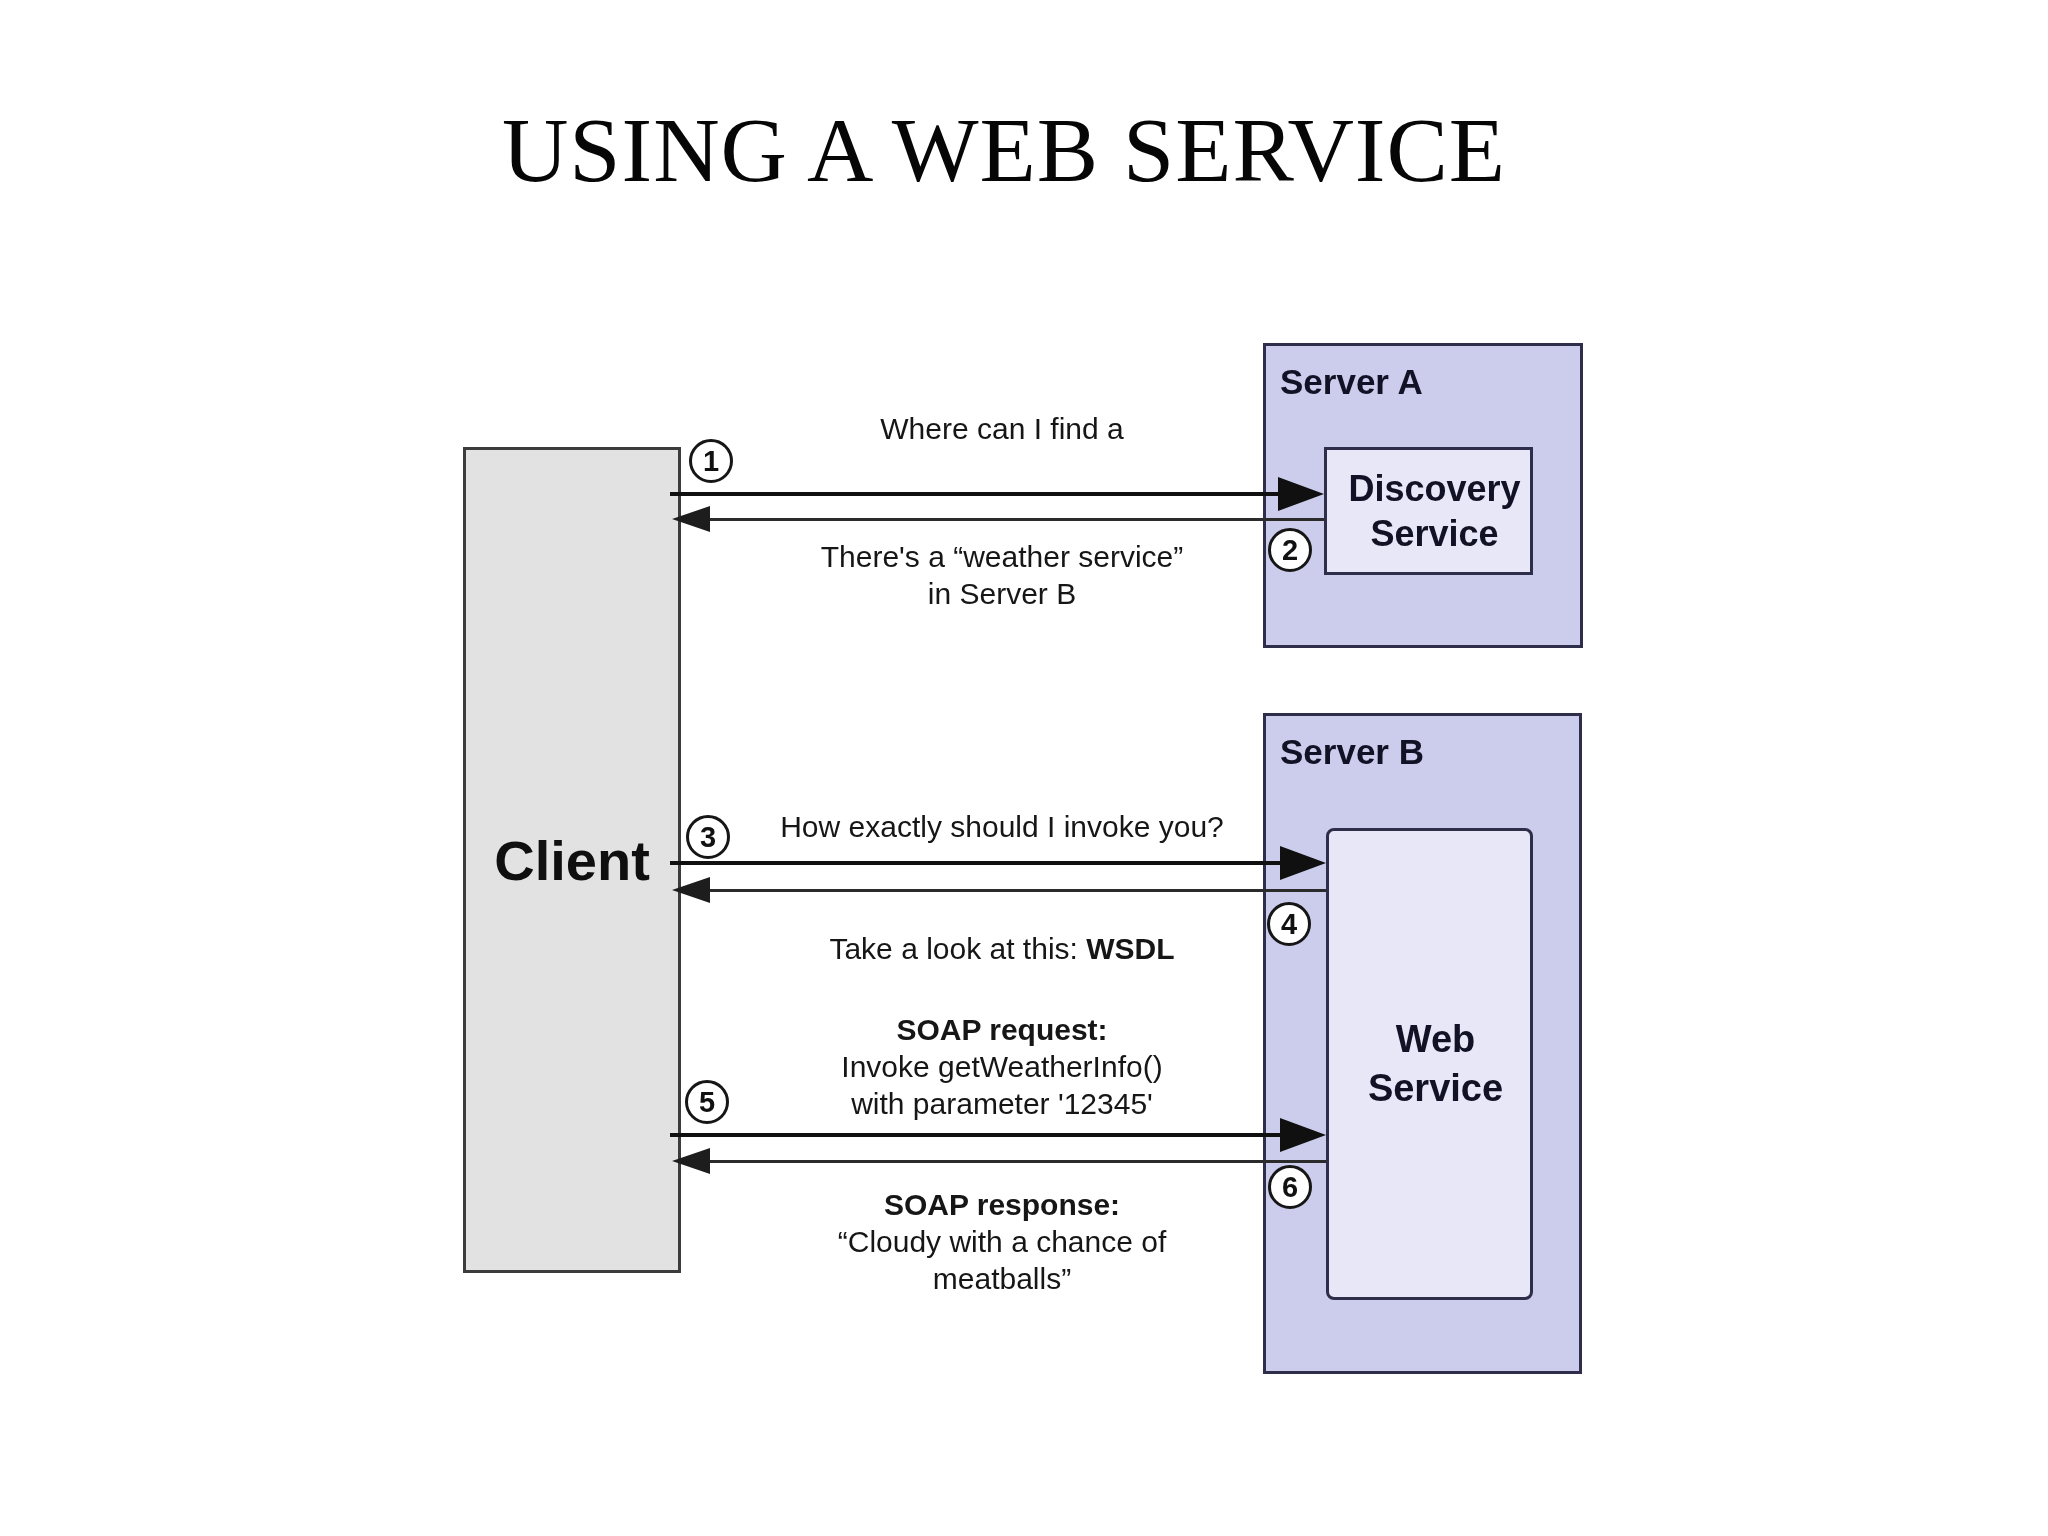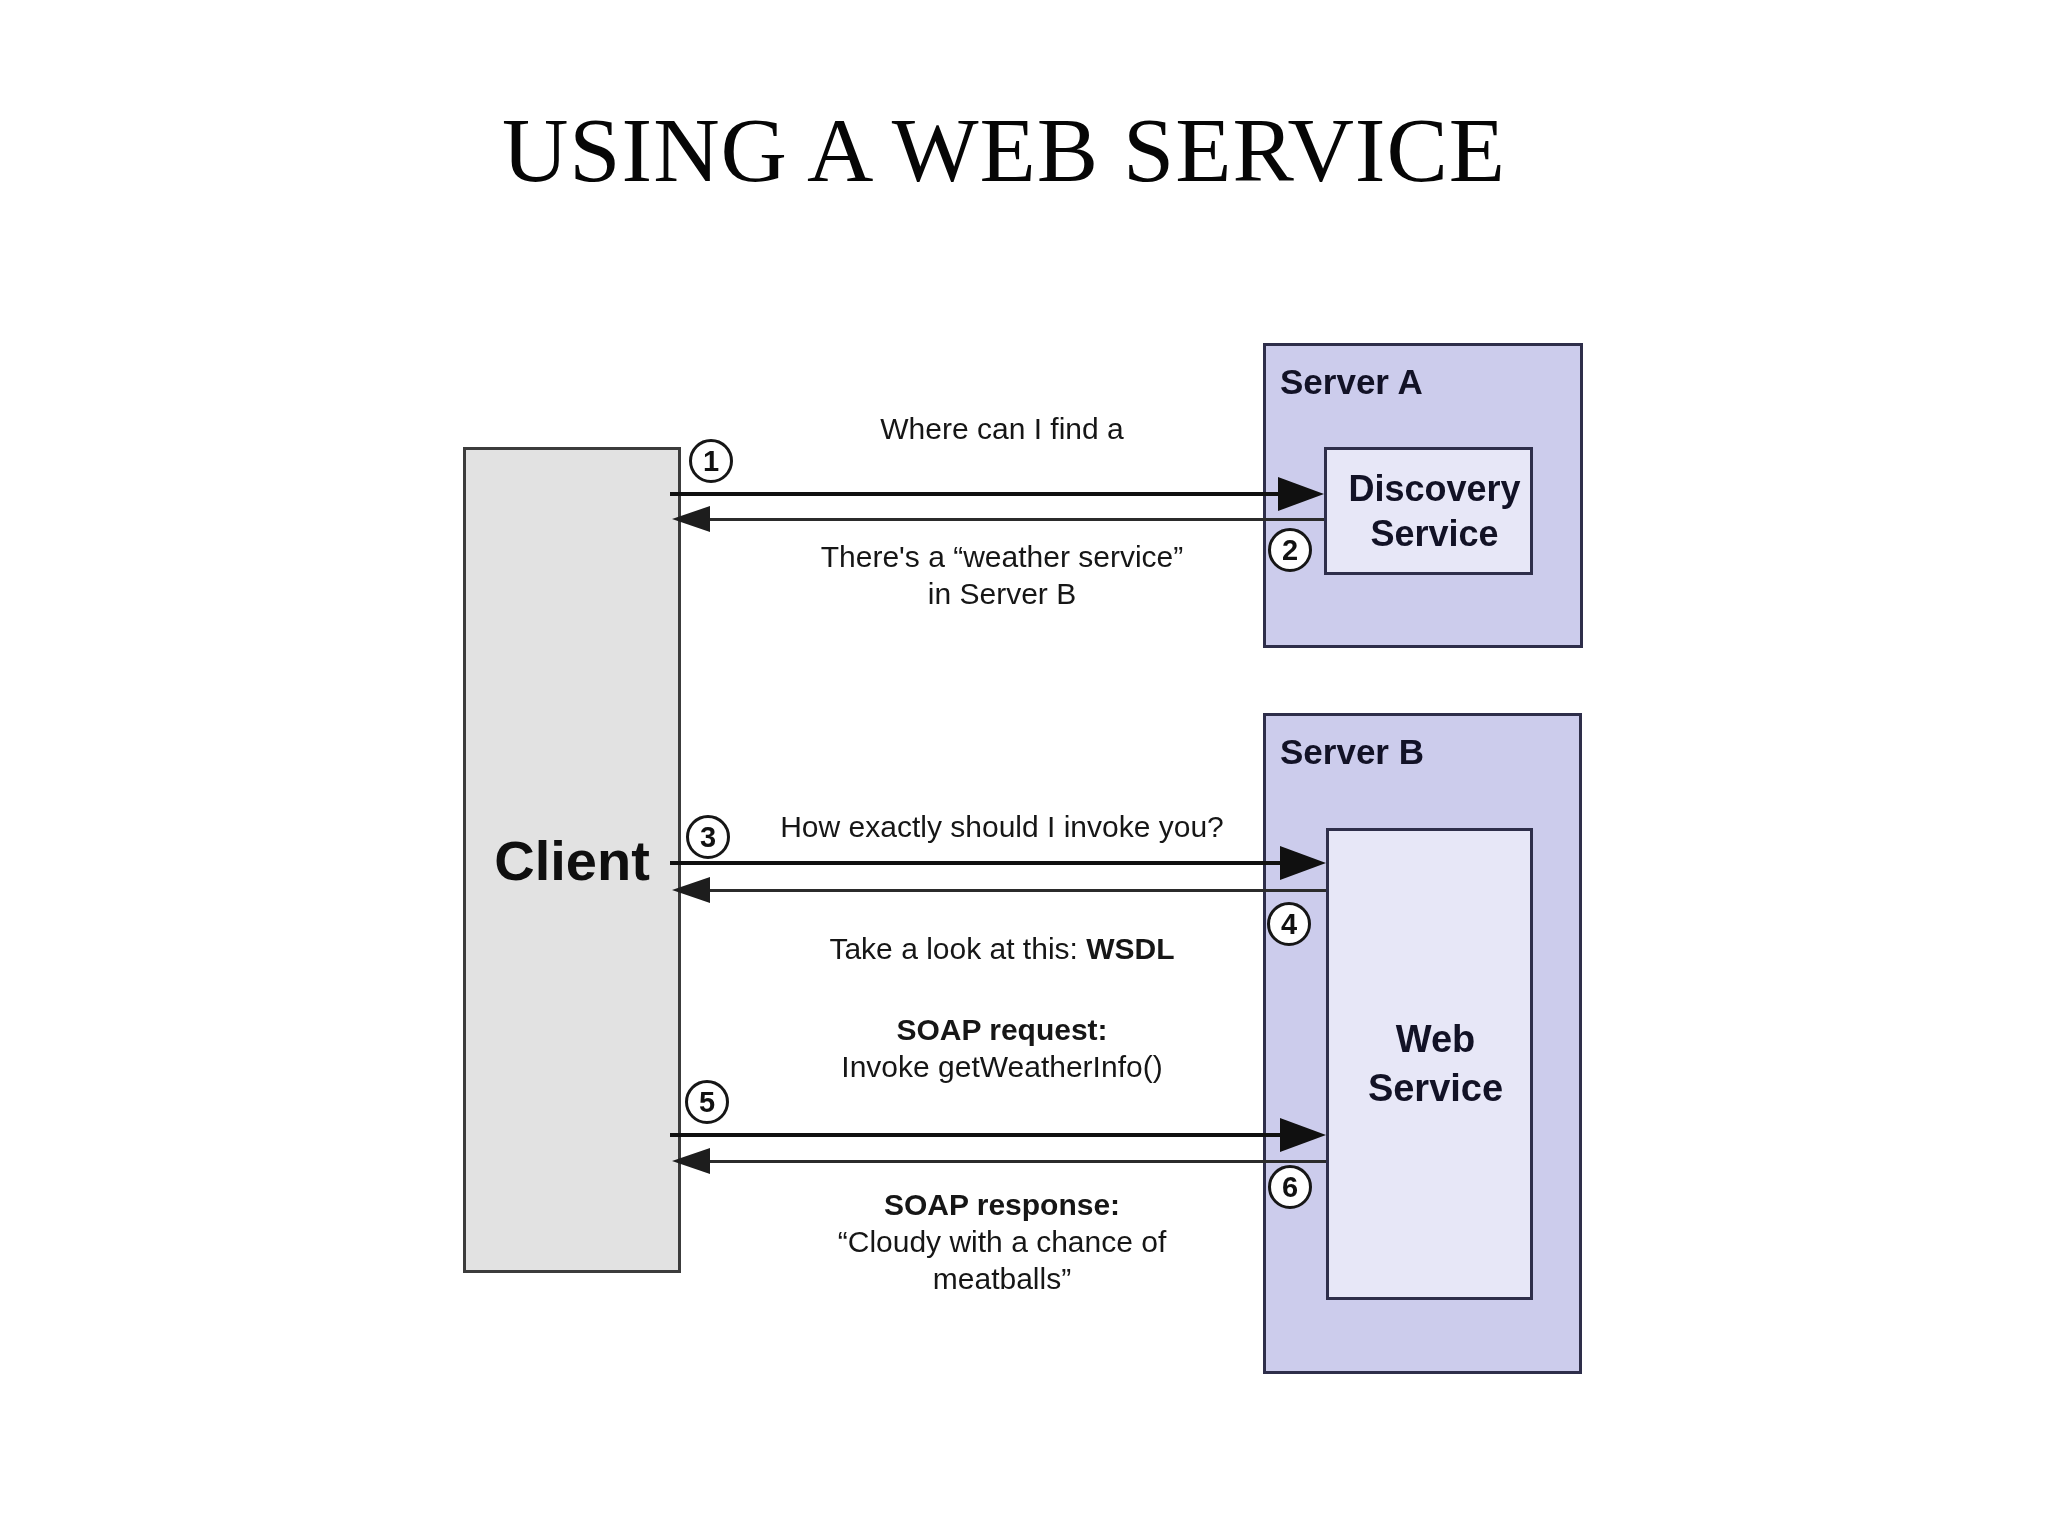--- a/index.html
+++ b/index.html
@@ -45,21 +45,21 @@
   .inner {
     background: #e7e7f7;
     border: 3px solid #2e2e4a;
     display: flex; align-items: center; justify-content: center;
     text-align: center;
     color: #121226;
     font-weight: bold;
     padding-left: 12px;
   }
   .discovery { left: 1324px; top: 447px; width: 209px; height: 128px; font-size: 36px; line-height: 1.25; }
-  .webservice { left: 1326px; top: 828px; width: 207px; height: 472px; font-size: 38px; line-height: 1.3; }
+  .webservice { left: 1326px; top: 828px; width: 207px; height: 472px; font-size: 38px; line-height: 1.3; border-radius: 8px; }
   .inner span { display: inline-block; max-width: 185px; }
 
   .hline { position: absolute; background: #101010; height: 4px; }
   .hline.ret { background: #2b2b2b; height: 3px; }
   .head-right {
     position: absolute; width: 0; height: 0;
     border-top: 17px solid transparent;
     border-bottom: 17px solid transparent;
     border-left: 46px solid #101010;
   }
@@ -161,20 +161,21 @@
     <div>How exactly should I invoke you?</div>
   </div>
 
   <div class="msg" style="top:930px;">
     <div><span>Take a look at this: </span><span class="b">WSDL</span></div>
   </div>
 
   <div class="msg" style="top:1011px;">
     <div class="b">SOAP request:</div>
     <div>Invoke getWeatherInfo()</div>
+    <div>with parameter '12345'</div>
   </div>
 
   <div class="msg" style="top:1186px;">
     <div class="b">SOAP response:</div>
     <div>“Cloudy with a chance of</div>
     <div>meatballs”</div>
   </div>
 
 </div>
 

